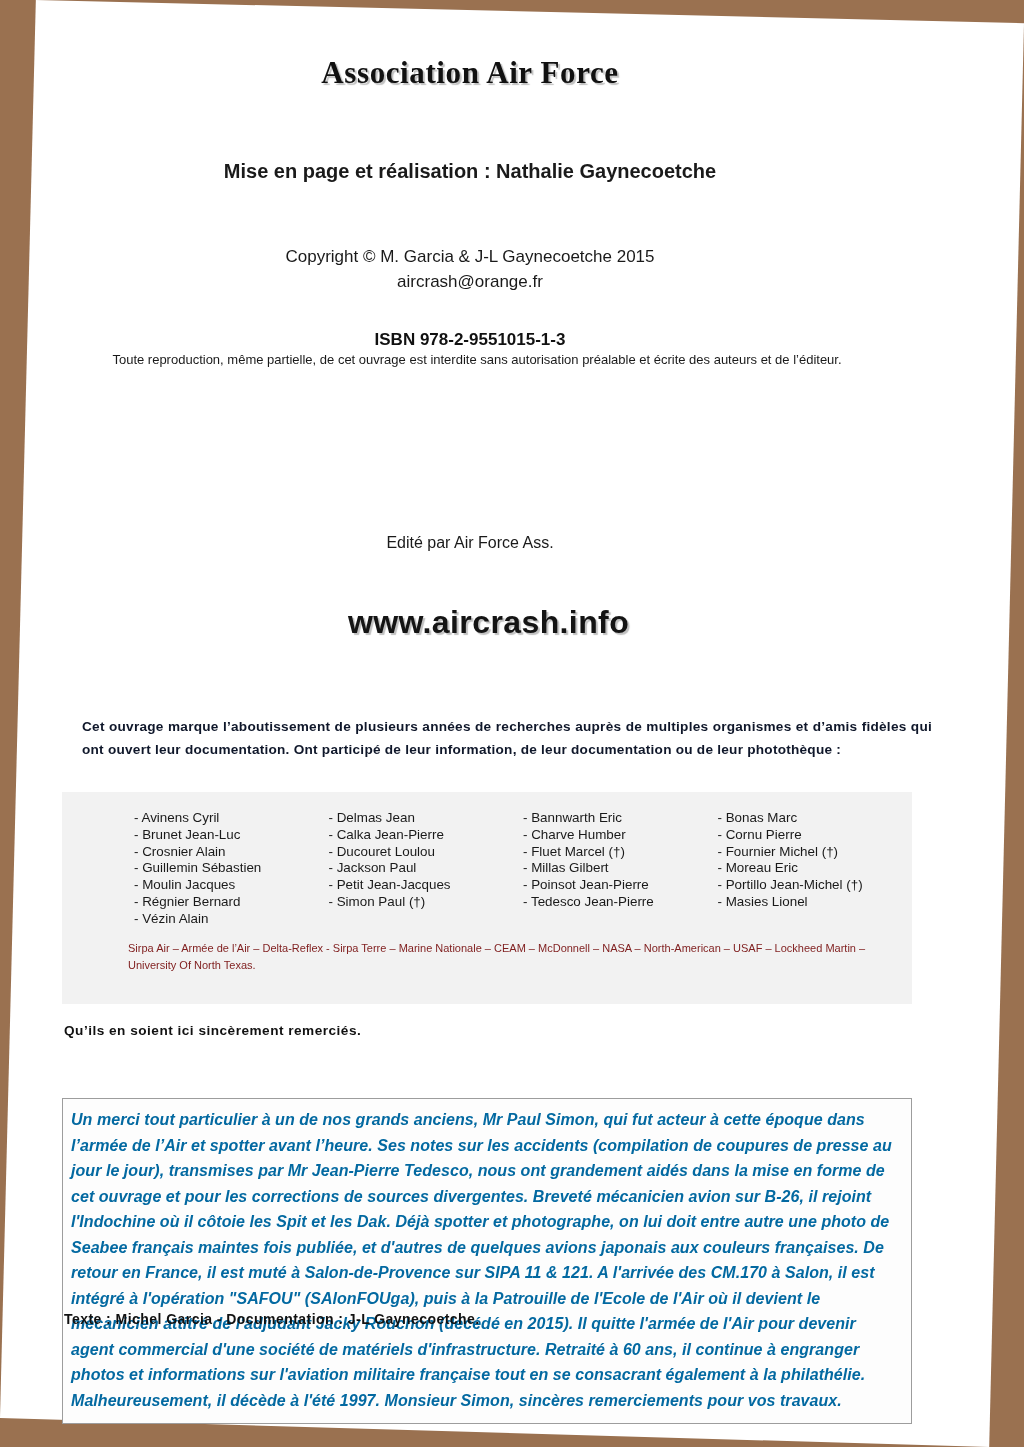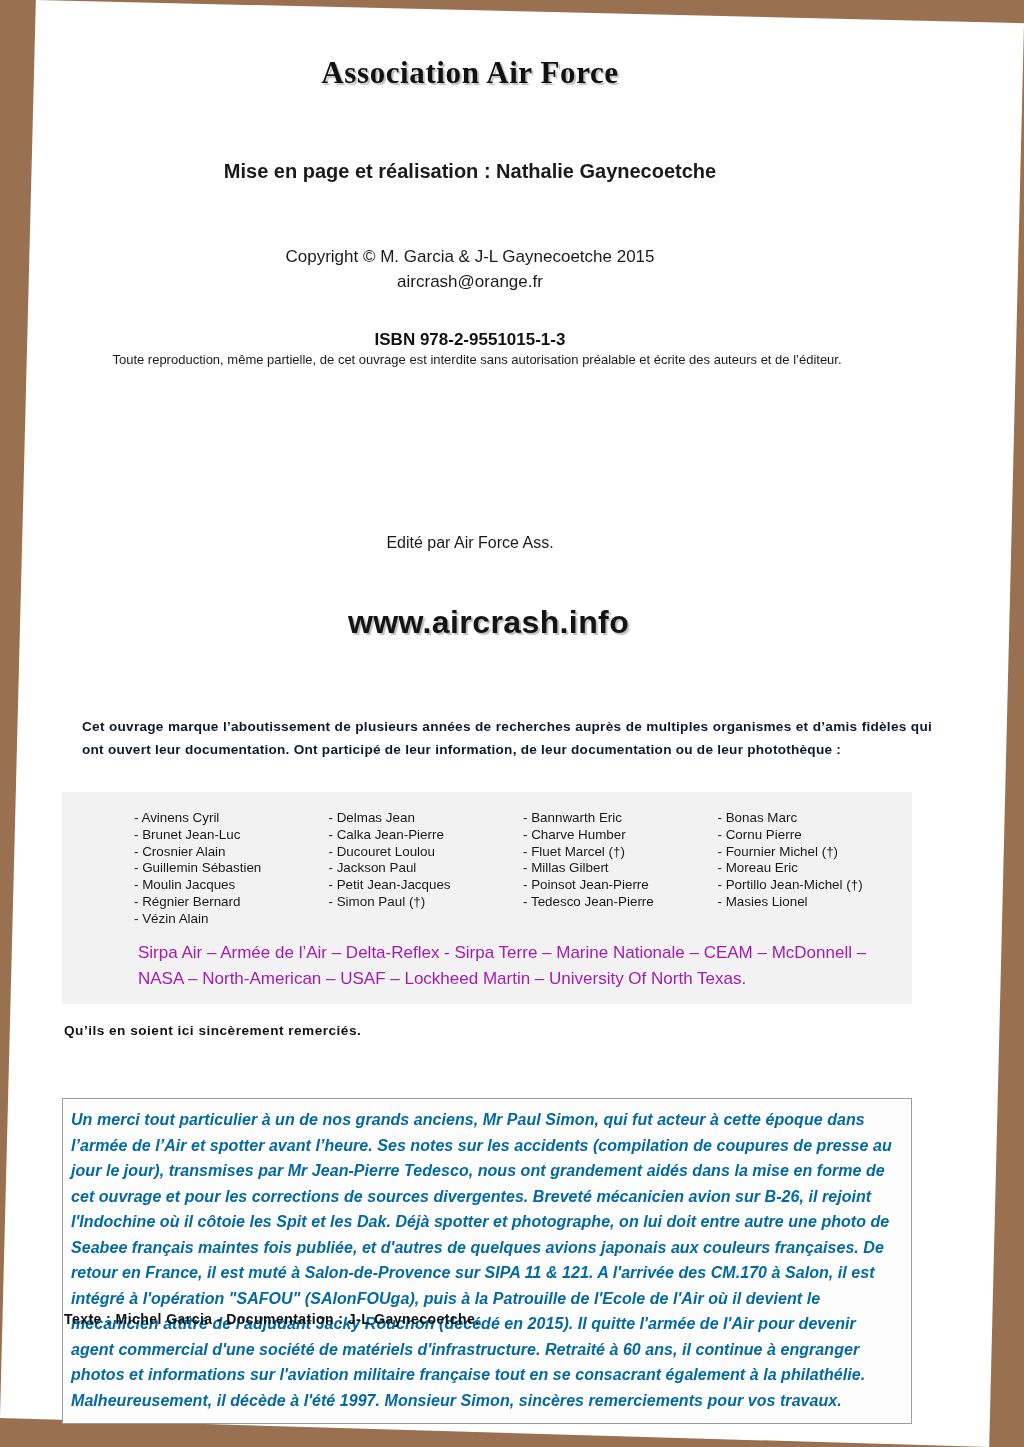--- a/index.html
+++ b/index.html
@@ -124,25 +124,25 @@
   .contrib-col {
     width: 193px;
     font-size: 13.4px;
     line-height: 1.255;
     color: #1a1a1a;
   }
   .contrib-item { white-space: nowrap; }
 
   #organizations-line {
     position: absolute;
-    left: 76px; top: 148px;
+    left: 66px; top: 148px;
     width: 778px;
-    font-size: 17px;
+    font-size: 11px;
     line-height: 1.5;
-    color: #a21caf;
+    color: #7f1d1d;
   }
 
   
   #thanks-line {
     position: absolute;
     left: 64px; top: 1023px;
     font-weight: bold;
     font-size: 13.6px;
     letter-spacing: 0.5px;
     color: #111111;

